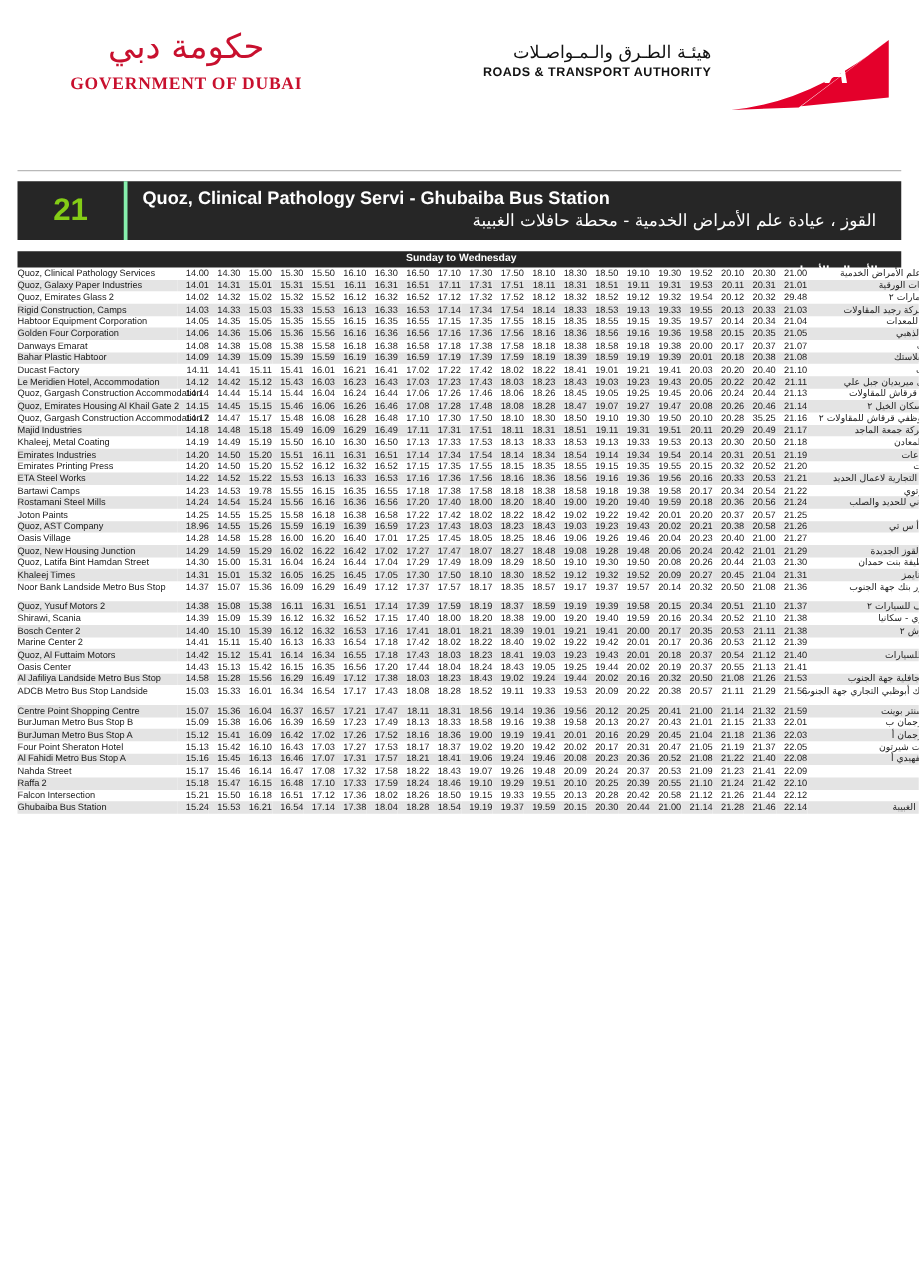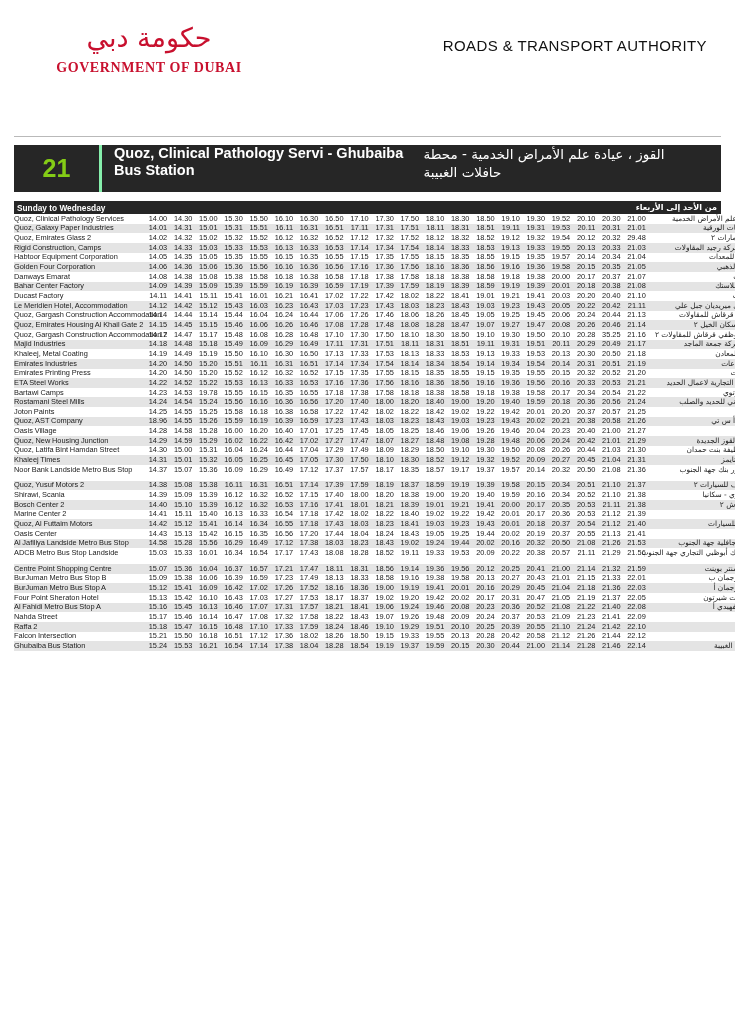--- a/index.html
+++ b/index.html
@@ -71,22 +71,22 @@
   }
   .rta-ar {
     font-family: "DejaVu Sans", sans-serif;
     font-size: 14px;
     color: #111;
     letter-spacing: 1.2px;
     direction: rtl;
     white-space: nowrap;
   }
   .rta-en {
-    font-size: 15px;
-    font-weight: normal;
+    font-size: 10px;
+    font-weight: bold;
     color: #111;
     letter-spacing: 0.4px;
     margin-top: 3px;
     white-space: nowrap;
     margin-left: 44px;
   }
   .rta-mark {
     position: relative;
     width: 138px;
     height: 60px;
@@ -113,50 +113,51 @@
     color: #84cc16;
     font-size: 25px;
     font-weight: bold;
     border-right: 3px solid #86efac;
     box-sizing: border-box;
   }
   .title-texts {
     flex: 1;
     padding-left: 12px;
     display: flex;
-    flex-direction: row;
+    flex-direction: column;
     justify-content: center;
   }
   .title-en {
     color: #ffffff;
     font-size: 14.5px;
     font-weight: bold;
     line-height: 1.15;
   }
   .title-ar {
     color: #ffffff;
     font-size: 13.5px;
     font-family: "DejaVu Sans", sans-serif;
     direction: rtl;
-    text-align: left;
+    text-align: right;
     line-height: 1.3;
-    padding-right: 30px;
+    padding-right: 20px;
     margin-top: 1px;
   }
 
   
   .daybar {
     display: flex;
     background: #262626;
     color: #ffffff;
     height: 13px;
     align-items: center;
     margin-top: 9px;
     font-size: 8.3px;
     font-weight: bold;
+    flex-direction: column;
   }
   .daybar .left { padding-left: 3px; }
   .daybar .right {
     margin-left: auto;
     padding-right: 4px;
     font-family: "DejaVu Sans", sans-serif;
     direction: rtl;
     font-size: 8px;
   }
 
@@ -208,21 +209,29 @@
 
   <div class="header">
 
     <div class="gov-logo">
       <div class="gov-arabic">حكومة دبي</div>
       <div class="gov-english">GOVERNMENT OF DUBAI</div>
     </div>
 
     <div class="rta-block">
       <div class="rta-text">
+        <div class="rta-ar">هيئـة الطـرق والـمـواصـلات</div>
         <div class="rta-en">ROADS &amp; TRANSPORT AUTHORITY</div>
+      </div>
+      <div class="rta-mark">
+        <svg width="138" height="62" viewBox="0 0 138 62" xmlns="http://www.w3.org/2000/svg">
+          <path d="M132 2 L60 56 L6 58 Q70 52 132 2 Z" fill="#e4002b"></path>
+          <path d="M132 2 L132 48 L62 55 Z" fill="#e4002b"></path>
+          <text x="74" y="36" font-family="Liberation Sans, sans-serif" font-size="27" font-weight="bold" font-style="italic" fill="#ffffff" text-anchor="middle">RTA</text>
+        </svg>
       </div>
     </div>
   </div>
 
   <div class="rule"></div>
 
   <div class="titlebar">
     <div class="route-num">21</div>
     <div class="title-texts">
       <div class="title-en">Quoz, Clinical Pathology Servi - Ghubaiba Bus Station</div>
@@ -399,21 +408,21 @@
           <td class="t">18.58</td>
           <td class="t">19.18</td>
           <td class="t">19.38</td>
           <td class="t">20.00</td>
           <td class="t">20.17</td>
           <td class="t">20.37</td>
           <td class="t">21.07</td>
           <td class="ar">دانوي الامارات</td>
         </tr>
         <tr class="alt">
-          <td class="stop">Bahar Center Factory</td>
+          <td class="stop">Bahar Plastic Habtoor</td>
           <td class="t">14.09</td>
           <td class="t">14.39</td>
           <td class="t">15.09</td>
           <td class="t">15.39</td>
           <td class="t">15.59</td>
           <td class="t">16.19</td>
           <td class="t">16.39</td>
           <td class="t">16.59</td>
           <td class="t">17.19</td>
           <td class="t">17.39</td>

